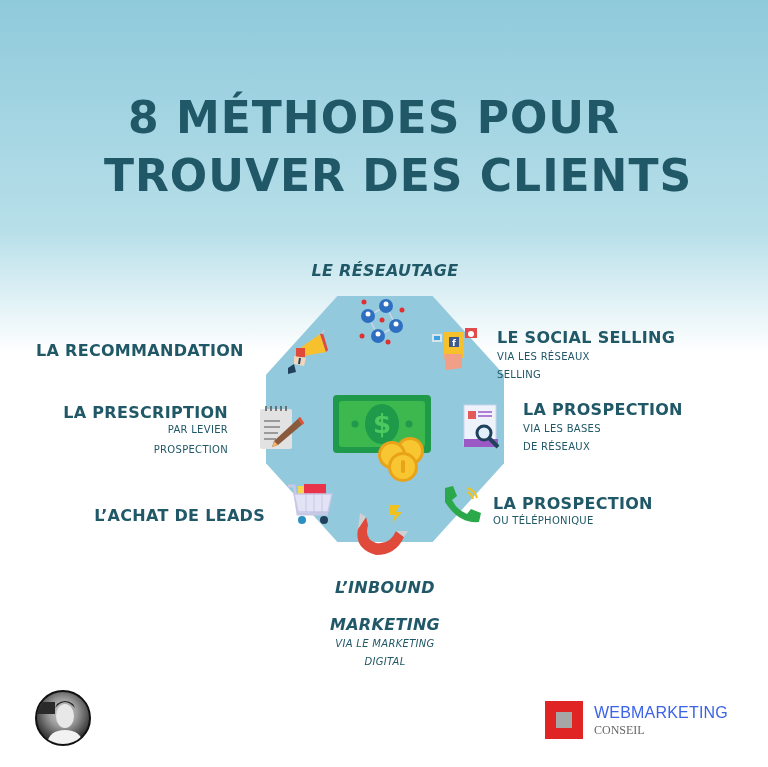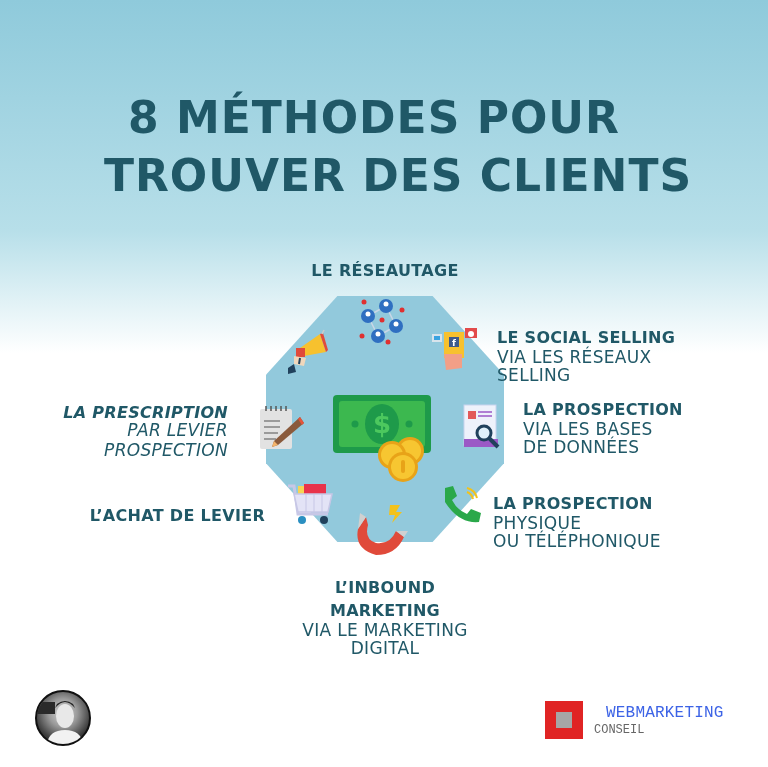--- a/index.html
+++ b/index.html
@@ -15,36 +15,36 @@
   .title.l1 { top:92px; left:-10px; }
   .title.l2 { top:150px; left:14px; }
 
   .octagon {
     position:absolute; left:266px; top:296px; width:238px; height:246px;
     background:#92c9dc;
     clip-path: polygon(30% 0%, 70% 0%, 100% 32%, 100% 68%, 70% 100%, 30% 100%, 0% 68%, 0% 32%);
   }
 
   .label { position:absolute; color:#205867; font-weight:bold; font-size:16px; line-height:19px; letter-spacing:0.3px; }
-  .sub { display:block; font-weight:normal; font-size:17px; line-height:20px; letter-spacing:0.3px; }
+  .sub { display:block; font-weight:normal; font-size:10px; line-height:20px; letter-spacing:0.3px; }
   .right { text-align:right; }
-  .center { text-align:center; }
+  .center { text-align:center;font-style:italic; }
 
   .icon { position:absolute; }
   svg { display:block; }
 
   .avatar {
     position:absolute; left:35px; top:690px; width:52px; height:52px; border-radius:50%;
     border:2px solid #111; overflow:hidden;
     background: radial-gradient(circle at 50% 40%, #d8d8d8 0%, #9a9a9a 35%, #3a3a3a 70%, #1a1a1a 100%);
   }
   .logo-box { position:absolute; left:545px; top:701px; width:38px; height:38px; background:#e02424; }
   .logo-inner { position:absolute; left:11px; top:11px; width:16px; height:16px; background:#a6a6a6; }
-  .logo-text1 { position:absolute; left:594px; top:704px; font-family:Liberation Mono, monospace; color:#3c63e6; font-size:16px; letter-spacing:0.2px;margin-left:12px; }
-  .logo-text2 { position:absolute; left:594px; top:723px; font-family:Liberation Mono, monospace; color:#666; font-size:12px; }
+  .logo-text1 { position:absolute; left:594px; top:704px; font-family:Liberation Sans, sans-serif; color:#3c63e6; font-size:16px; letter-spacing:0.2px; }
+  .logo-text2 { position:absolute; left:594px; top:723px; font-family:Liberation Serif, serif; color:#666; font-size:12px; }
 </style>
 </head>
 <body>
 
 <div class="page">
 
   <div class="title l1">8 MÉTHODES POUR</div>
   <div class="title l2">TROUVER DES CLIENTS</div>
 
   <div class="octagon"></div>
@@ -108,80 +108,79 @@
       <text x="22" y="18" text-anchor="middle" font-size="9" font-weight="bold" fill="#fff" font-family="DejaVu Sans, sans-serif">f</text>
       <rect x="33" y="0" width="12" height="10" fill="#e24b4b"></rect>
       <circle cx="39" cy="6" r="3" fill="#fff"></circle>
       <path d="M12 26 L30 26 L30 40 L14 42 Z" fill="#f29f87"></path>
     </svg>
   </div>
 
   <div class="label" style="left:523px;top:400px;">
     <span>LA PROSPECTION</span>
     <span class="sub">VIA LES BASES</span>
-    <span class="sub" style="margin-top:-2px">DE DONNÉES</span>
+    <span class="sub" style="margin-top:-2px">DE RÉSEAUX</span>
   </div>
   <div class="icon" style="left:462px;top:403px;">
     <svg width="42" height="48" viewBox="0 0 42 48">
       <rect x="2" y="2" width="32" height="40" fill="#eef2fb" stroke="#c8d4ee"></rect>
       <rect x="2" y="36" width="34" height="8" fill="#9b59c6"></rect>
       <rect x="6" y="8" width="8" height="8" fill="#e25a5a"></rect>
       <line x1="16" y1="9" x2="30" y2="9" stroke="#9b59c6" stroke-width="1.5"></line>
       <line x1="16" y1="13" x2="30" y2="13" stroke="#9b59c6" stroke-width="1.5"></line>
       <circle cx="22" cy="30" r="7" fill="#dff0fa" stroke="#20415c" stroke-width="3"></circle>
       <line x1="27" y1="35" x2="36" y2="44" stroke="#20415c" stroke-width="4"></line>
     </svg>
   </div>
 
   <div class="label" style="left:493px;top:494px;">
     <span>LA PROSPECTION</span>
-    <span class="sub">PHYSIQUE</span>
     <span class="sub" style="margin-top:-2px">OU TÉLÉPHONIQUE</span>
   </div>
   <div class="icon" style="left:441px;top:482px;">
     <svg width="42" height="42" viewBox="0 0 42 42">
       <path d="M4 6 L12 4 L16 14 L11 18 Q16 28 26 32 L30 27 L40 31 L38 40 Q18 42 4 20 Z" fill="#2aa84a"></path>
       <path d="M26 6 Q34 8 36 16" stroke="#f2c21c" stroke-width="2" fill="none"></path>
       <path d="M26 10 Q31 12 32 17" stroke="#f2c21c" stroke-width="2" fill="none"></path>
     </svg>
   </div>
 
   <div class="label center" style="left:285px;top:578px;width:200px;text-align:center;">
     <span style="display:block">L’INBOUND</span>
-    <span style="display:block;margin-top:4px">MARKETING</span>
+    <span style="display:block;margin-top:18px">MARKETING</span>
     <span class="sub">VIA LE MARKETING</span>
     <span class="sub" style="margin-top:-2px">DIGITAL</span>
   </div>
   <div class="icon" style="left:356px;top:503px;">
     <svg width="56" height="54" viewBox="0 0 56 54">
       <path d="M10 14 L2 26 Q-2 46 20 52 Q40 52 48 34 L40 28 Q34 42 20 40 Q8 36 12 22 Z" fill="#e04a3a" transform="translate(0,0)"></path>
       <path d="M2 26 L10 14 L4 10 Z" fill="#d0d0d0"></path>
       <path d="M40 28 L48 34 L52 28 Z" fill="#d0d0d0"></path>
       <path d="M34 2 L44 2 L40 9 L46 9 L36 20 L39 12 L33 12 Z" fill="#f2c21c"></path>
     </svg>
   </div>
 
   <div class="label right" style="left:70px;top:506px;width:195px;">
-    <span>L’ACHAT DE LEVIER</span>
+    <span>L’ACHAT DE LEADS</span>
   </div>
   <div class="icon" style="left:284px;top:482px;">
     <svg width="50" height="46" viewBox="0 0 50 46">
       <rect x="14" y="4" width="8" height="10" fill="#f7d454"></rect>
       <rect x="20" y="2" width="22" height="12" fill="#e8334a"></rect>
       <path d="M4 4 L10 4 L14 32 L44 32" stroke="#c7c7e6" stroke-width="3" fill="none"></path>
       <path d="M10 12 L48 12 L44 30 L14 30 Z" fill="#e3e3f6" stroke="#c7c7e6" stroke-width="1.5"></path>
       <line x1="22" y1="12" x2="22" y2="30" stroke="#c7c7e6"></line>
         <line x1="30" y1="12" x2="30" y2="30" stroke="#c7c7e6"></line>
         <line x1="38" y1="12" x2="38" y2="30" stroke="#c7c7e6"></line>
       <circle cx="18" cy="38" r="4" fill="#2a8fc1"></circle>
         <circle cx="40" cy="38" r="4" fill="#20415c"></circle>
     </svg>
   </div>
 
-  <div class="label right" style="left:30px;top:403px;width:198px;font-style:italic;">
+  <div class="label right" style="left:30px;top:403px;width:198px;">
     <span>LA PRESCRIPTION</span>
     <span class="sub" style="margin-top:-2px">PAR LEVIER</span>
     <span class="sub">PROSPECTION</span>
   </div>
   <div class="icon" style="left:258px;top:405px;">
     <svg width="48" height="48" viewBox="0 0 48 48">
       <rect x="2" y="4" width="32" height="40" rx="2" fill="#e2e2e2"></rect>
       <g stroke="#555" stroke-width="1.5">
           <line x1="8" y1="1" x2="8" y2="6"></line>
           <line x1="13" y1="1" x2="13" y2="6"></line>
@@ -194,20 +193,23 @@
           <line x1="6" y1="22" x2="22" y2="22"></line>
           <line x1="6" y1="28" x2="20" y2="28"></line>
           <line x1="6" y1="34" x2="18" y2="34"></line>
         </g>
       <path d="M42 12 L46 18 L20 40 L14 42 L16 36 Z" fill="#8a5a3c"></path>
       <path d="M42 12 L46 18 L44 20 L40 14 Z" fill="#e5533a"></path>
       <path d="M16 36 L20 40 L14 42 Z" fill="#f4b36b"></path>
     </svg>
   </div>
 
+  <div class="label" style="left:36px;top:341px;">
+    <span>LA RECOMMANDATION</span>
+  </div>
   <div class="icon" style="left:286px;top:328px;">
     <svg width="44" height="48" viewBox="0 0 44 48">
       <path d="M14 20 L34 6 L40 24 L18 28 Z" fill="#f7c12e"></path>
       <path d="M34 6 L40 24 L42 22 L37 5 Z" fill="#e04a3a"></path>
       <rect x="10" y="20" width="9" height="9" fill="#e04a3a"></rect>
       <path d="M8 28 L20 30 L18 38 L8 36 Z" fill="#f0d7bb"></path>
       <line x1="14" y1="30" x2="13" y2="36" stroke="#20415c" stroke-width="2"></line>
       <path d="M2 40 L8 36 L10 44 L2 46 Z" fill="#20415c"></path>
       <line x1="38" y1="2" x2="36" y2="6" stroke="#ccc" stroke-width="1.5"></line>
     </svg>

